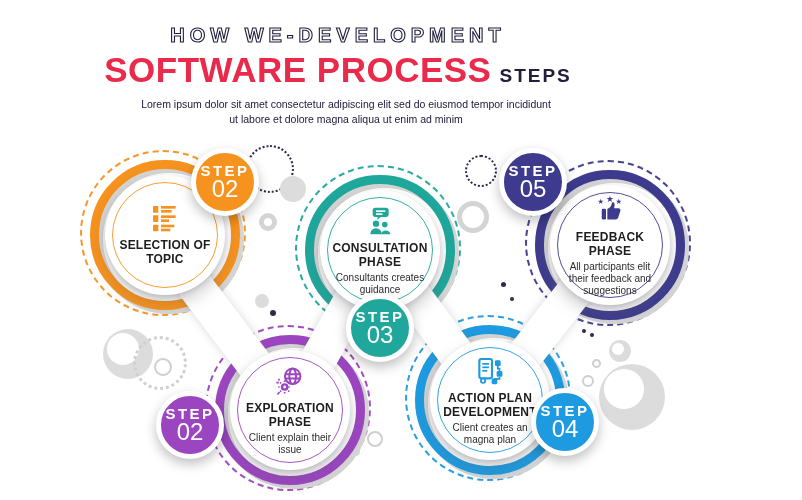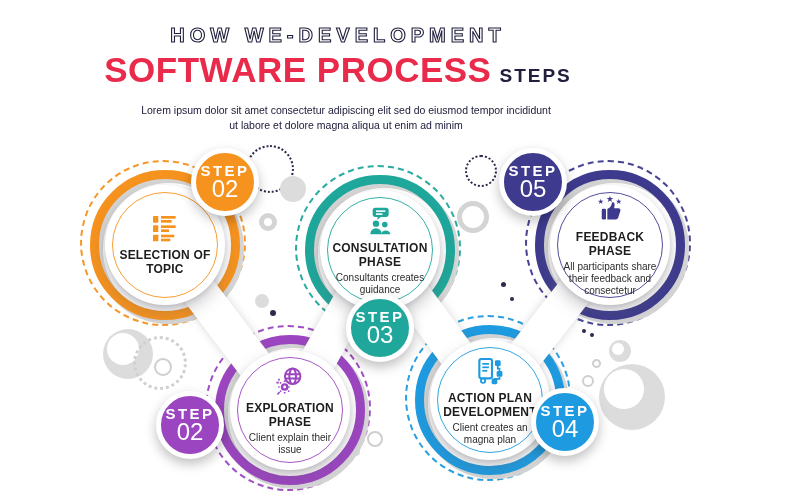--- a/index.html
+++ b/index.html
@@ -13,21 +13,21 @@
   
   .header{position:absolute;left:0;top:22px;width:676px;text-align:center;z-index:5;}
   .eyebrow{
     font-size:20px;font-weight:bold;letter-spacing:5px;
     color:transparent;-webkit-text-stroke:1.1px var(--navy);
     text-transform:uppercase;line-height:26px;
   }
   .title-line{line-height:40px;margin-top:2px;white-space:nowrap;}
   .main-title{font-size:35px;font-weight:800;letter-spacing:.5px;color:var(--title-color,#E92A4B);}
   .title-suffix{font-size:19px;font-weight:bold;color:var(--navy);letter-spacing:2px;margin-left:8px;}
-  .subtitle{margin-top:6px;font-size:10.5px;line-height:15px;color:var(--navy);padding-left:16px;}
+  .subtitle{font-size:10.5px;line-height:15px;color:var(--navy);padding-left:16px;}
 
   
   .unit{position:absolute;width:180px;height:180px;}
   .unit > div{position:absolute;border-radius:50%;}
   .ring-dashed{left:5px;top:5px;width:166px;height:166px;border:2px dashed var(--c);opacity:.95;z-index:1;box-sizing:border-box;}
   .ring-gray{left:19px;top:19px;width:132px;height:132px;border:9px solid #d5d5d5;z-index:1;box-sizing:content-box;}
   .ring-main{left:15px;top:15px;width:132px;height:132px;border:9px solid var(--c);z-index:1;box-sizing:content-box;}
   .white-circle{
     left:30px;top:30px;width:120px;height:120px;background:#fff;z-index:3;
     box-shadow:0 8px 16px rgba(90,90,100,.30), 0 2px 4px rgba(90,90,100,.18);
@@ -107,21 +107,21 @@
     <div class="bubble-in" style="left:4px;top:4px;width:32px;height:32px;"></div>
   </div>
   <div class="decor d-dot-gray" style="left:133px;top:336px;width:54px;height:54px;"></div>
   <div class="decor d-ring-thin" style="left:154px;top:358px;width:18px;height:18px;"></div>
 
   <div class="neck" style="left:152px;top:310px;width:150px;transform:rotate(52.9deg);"></div>
   <div class="neck" style="left:270px;top:312px;width:130px;transform:rotate(-60.6deg);"></div>
   <div class="neck" style="left:370px;top:307px;width:130px;transform:rotate(53.7deg);"></div>
   <div class="neck" style="left:480px;top:305px;width:140px;transform:rotate(-52.2deg);"></div>
 
-  <div class="unit" style="left: 75px; top: 155px; --c: #F6921E;">
+  <div class="unit" style="left: 75px; top: 145px; --c: #F6921E;">
     <div class="ring-dashed"></div>
     <div class="ring-gray"></div>
     <div class="ring-main"></div>
     <div class="white-circle">
       <div class="inner-ring"></div>
       <div class="content">
         <span class="icon">
           <svg viewBox="0 0 24 24" fill="currentColor">
               <rect x="3" y="3" width="4" height="5" rx="0.5"></rect>
               <rect x="9" y="3" width="11" height="2"></rect>
@@ -240,21 +240,21 @@
         <span class="icon">
           <svg viewBox="0 0 24 24" fill="currentColor">
             <text x="2.6" y="7.4" font-size="5.4">★</text>
             <text x="9" y="6" font-size="6.6">★</text>
             <text x="16.2" y="7.4" font-size="5.4">★</text>
             <path d="M10 11.2c1.9-.6 3.1-2.3 3.3-4.1.1-1.1 1.7-1.1 2-.1.3 1.2.1 2.5-.3 3.6h3.3c1 0 1.8.9 1.5 1.9l-1.6 5.2c-.3.9-1.1 1.5-2 1.5H10z"></path>
             <rect x="5.8" y="11" width="3.2" height="8.2" rx="1"></rect>
           </svg>
         </span>
         <div class="c-title">FEEDBACK PHASE</div>
-        <div class="c-desc">All participants share their feedback and consectetur</div>
+        <div class="c-desc">All participants elit their feedback and suggestions</div>
       </div>
     </div>
   </div>
   <div class="badge" style="left: 499px; top: 148px; --c: #3E3B8E;">
     <span class="lbl">STEP</span>
     <span class="num">05</span>
   </div>
 
 </div>
 

